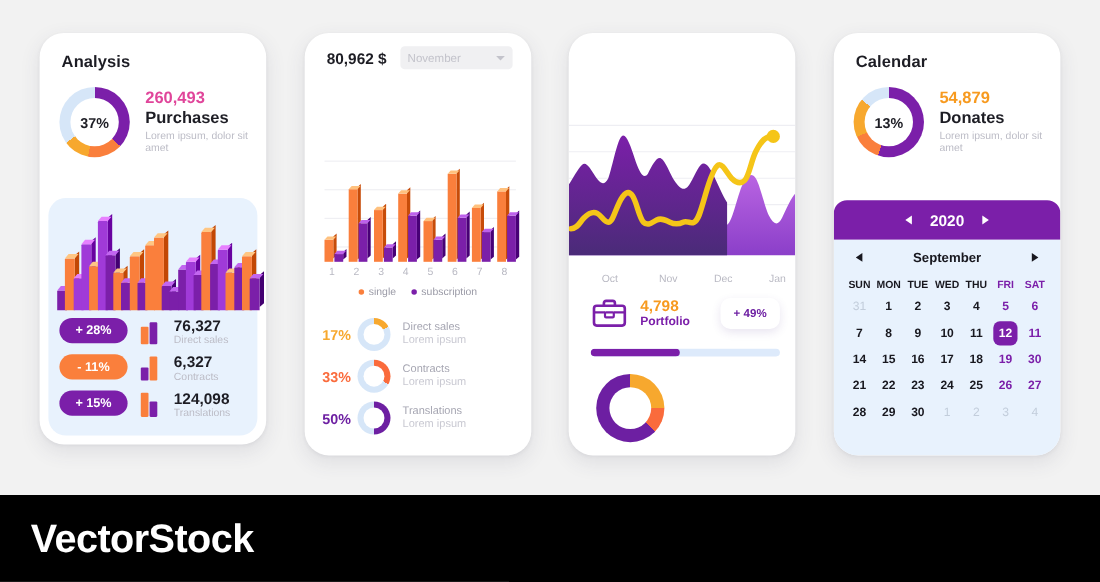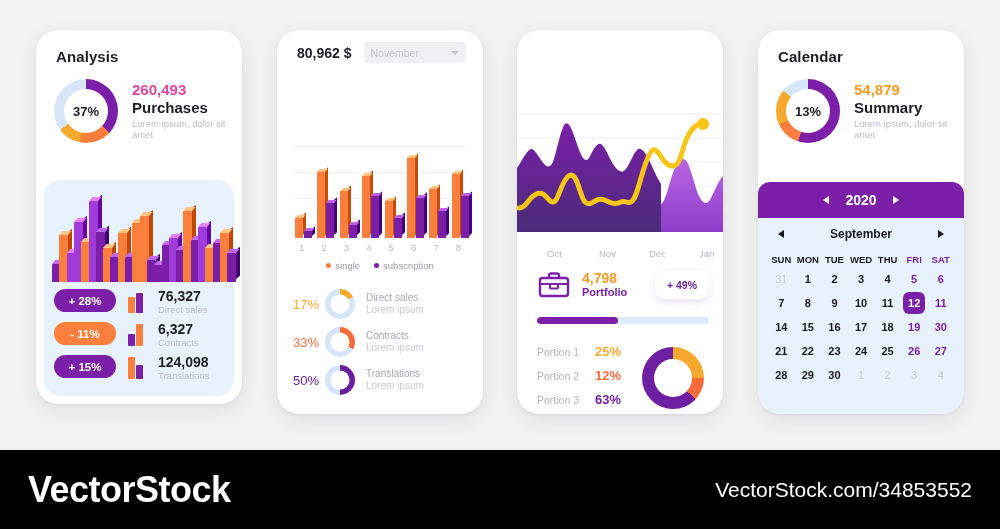--- a/index.html
+++ b/index.html
@@ -87,21 +87,21 @@
   .sm-bar .t{position:absolute;left:0;width:8px;height:3px;transform:skewX(-42deg);transform-origin:bottom left;}
   .sm-bar .s{position:absolute;left:8px;bottom:2.5px;width:3px;transform:skewY(-42deg);transform-origin:bottom left;}
   .sm-axis{position:absolute;left:18px;right:14px;top:212px;height:12px;}
   .sm-axis span{position:absolute;font-size:9.5px;color:#b9b9c3;}
   .sm-legend{position:absolute;left:0;right:0;top:230px;display:flex;justify-content:center;gap:14px;}
   .sm-legend div{display:flex;align-items:center;font-size:9.5px;color:#9a9aa6;}
   .sm-legend i{width:5px;height:5px;border-radius:50%;margin-right:4px;display:block;}
 
   .sm-list{position:absolute;left:16px;right:12px;top:255px;}
   .sm-item{display:flex;align-items:center;height:38px;}
-  .sm-pct{width:32px;font-size:13px;font-weight:normal;flex:0 0 auto;}
+  .sm-pct{width:32px;font-size:13px;font-weight:bold;flex:0 0 auto;}
   .sm-item .donut{width:30px;height:30px;flex:0 0 auto;}
   .sm-item .hole{width:19px;height:19px;}
   .sm-txt{margin-left:11px;}
   .sm-t1{font-size:10px;color:#a6a6b2;line-height:1.25;}
   .sm-t2{font-size:10px;color:#c9c9d2;line-height:1.25;}
 
   
   #panel-invest{left:517px;top:30px;width:206px;height:384px;}
   .iv-head{padding:18px 20px 0 20px;}
   .iv-chart{position:absolute;left:0;right:0;top:62px;height:152px;}
@@ -607,34 +607,20 @@
         <div class="iv-portlbl">Portfolio</div>
       </div>
       <div class="iv-chip">+ 49%</div>
     </div>
 
     <div class="iv-progress">
       <i id="iv-progress-fill" style="width: 47%;"></i>
     </div>
 
     <div class="iv-bottom">
-      <div class="iv-portions" id="iv-portions">
-          <div class="iv-prow">
-            <div class="iv-pname">Portion 1</div>
-            <div class="iv-pval" style="color: rgb(247, 168, 46);">25%</div>
-          </div>
-          <div class="iv-prow">
-            <div class="iv-pname">Portion 2</div>
-            <div class="iv-pval" style="color: rgb(250, 107, 60);">12%</div>
-          </div>
-          <div class="iv-prow">
-            <div class="iv-pname">Portion 3</div>
-            <div class="iv-pval" style="color: rgb(109, 31, 162);">63%</div>
-          </div>
-        </div>
       <div class="iv-donutwrap">
         <div class="donut" id="iv-donut" style="background: conic-gradient(rgb(247, 168, 46) 0deg, rgb(247, 168, 46) 90deg, rgb(250, 107, 60) 90deg, rgb(250, 107, 60) 133.2deg, rgb(109, 31, 162) 133.2deg, rgb(109, 31, 162) 360deg);">
           <div class="hole"></div>
         </div>
       </div>
     </div>
   </div>
 
   <div class="panel" id="panel-calendar">
     <div class="cl-head">
@@ -642,21 +628,21 @@
     </div>
 
     <div class="cl-kpi">
       <div class="donut" id="cl-donut" style="background: conic-gradient(rgb(123, 31, 169) 0deg, rgb(123, 31, 169) 198deg, rgb(250, 127, 60) 198deg, rgb(250, 127, 60) 244.8deg, rgb(247, 168, 46) 244.8deg, rgb(247, 168, 46) 309.6deg, rgb(214, 230, 248) 309.6deg, rgb(214, 230, 248) 360deg);">
         <div class="hole">
           <span>13%</span>
         </div>
       </div>
       <div style="margin-left:14px;">
         <div class="cl-num">54,879</div>
-        <div class="cl-lbl">Summary</div>
+        <div class="cl-lbl">Donates</div>
         <div class="cl-sub">Lorem ipsum, dolor sit amet</div>
       </div>
     </div>
 
     <div class="cl-year">
       <span class="cl-arrow l"></span>
       <span class="yr">2020</span>
       <span class="cl-arrow r"></span>
     </div>
 
@@ -791,14 +777,13 @@
               <span>4</span>
             </div>
           </div>
         </div>
     </div>
   </div>
 </div>
 
 <div class="footer">
   <div class="brand">VectorStock</div>
-  <div class="url">VectorStock.com/34853552</div>
 </div>
 
 </body></html>

